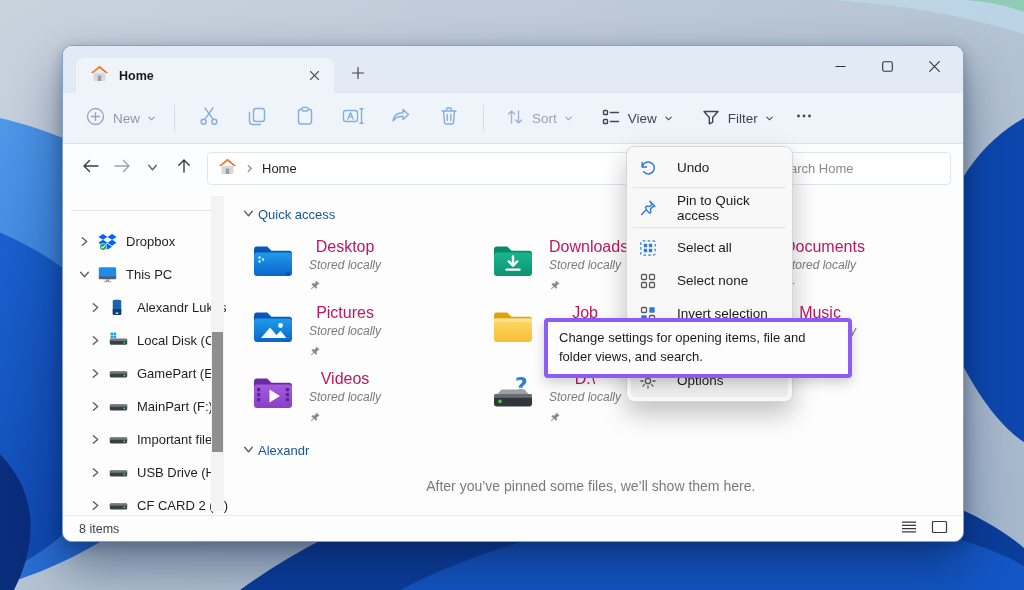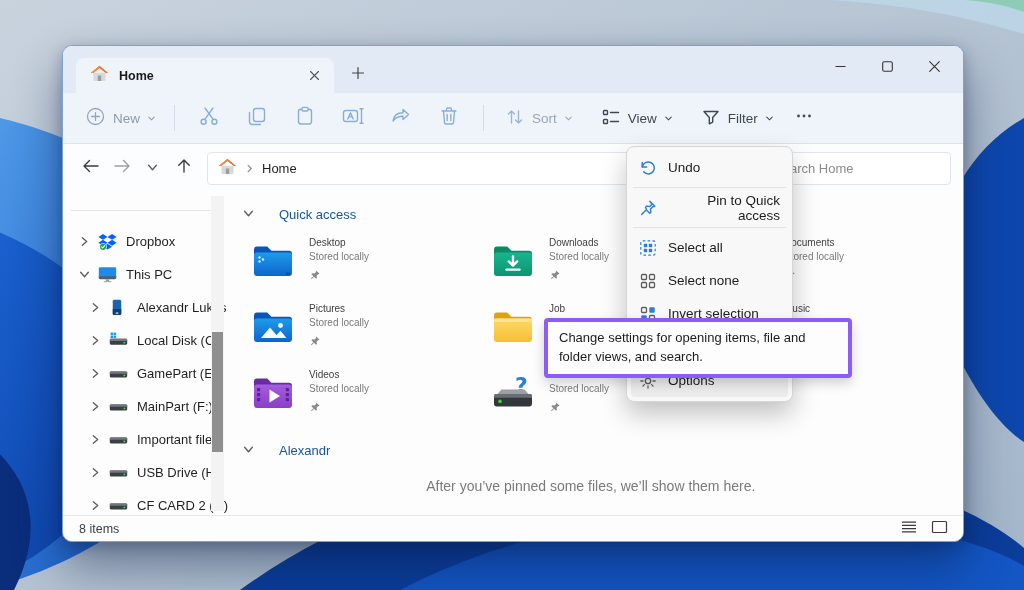--- a/index.html
+++ b/index.html
@@ -48,43 +48,43 @@
   .side-divider{height:1px;background:#e4e4e4;margin:6px 14px 14px 8px;}
   .side-item{height:33px;display:flex;align-items:center;padding-left:16px;gap:7px;font-size:13px;color:#1f1f1f;width:100%;box-sizing:border-box;}
   .side-item.indent{padding-left:27px;}
   .side-item .chev{width:12px;flex:none;display:flex;}
   .side-item .s-icon{width:21px;flex:none;display:flex;}
   .side-item .s-label{white-space:nowrap;overflow:hidden;}
   .scroll-track{position:absolute;right:5px;top:4px;bottom:4px;width:13px;background:#f3f3f3;}
   .scroll-thumb{position:absolute;right:6px;top:140px;height:120px;width:11px;background:#8f8f8f;}
 
   .main{flex:1;position:relative;padding:14px 0 0 8px;box-sizing:border-box;}
-  .sec-head{display:flex;align-items:center;gap:25px;margin-left:6px;font-size:13px;color:#17549e;height:16px;}
+  .sec-head{display:flex;align-items:center;gap:4px;margin-left:6px;font-size:13px;color:#17549e;height:16px;}
   .grid{margin-top:14px;display:grid;grid-template-columns:240px 235px 250px;grid-auto-rows:66px;padding-left:12px;}
   .gitem{display:flex;gap:12px;align-items:flex-start;}
   .gicon{width:48px;height:48px;flex:none;}
   .ginfo{padding-top:1px;line-height:1.25;}
-  .gname{font-size:10px;color:#404040;}
-  .gsub{font-size:10px;color:#7a7a7a;margin-top:1px;}
+  .gname{font-size:16px;color:#be185d;text-align:center;}
+  .gsub{font-size:12px;color:#7a7a7a;margin-top:1px;font-style:italic;}
   .gpin{margin-top:3px;height:12px;}
   .fav-head{margin-top:8px;}
   .empty-text{margin-top:20px;text-align:center;font-size:14px;color:#7a7a7a;width:96%;}
 
   
   .statusbar{height:25px;flex:none;border-top:1px solid #e8e8e8;background:#fdfdfe;
     display:flex;align-items:center;padding:0 12px 0 16px;font-size:12.5px;color:#36414e;}
   .statusbar .spacer{flex:1;}
   .viewtoggle{width:24px;height:20px;display:flex;align-items:center;justify-content:center;margin-left:6px;}
 
   
   .context-menu{position:absolute;left:563px;top:100px;width:167px;z-index:40;
     background:#f8f8f9;border:1px solid #d6d6d6;border-radius:8px;padding:4px;box-sizing:border-box;
     box-shadow:0 12px 26px rgba(0,0,0,.24);}
-  .menu-item{height:33px;display:flex;align-items:center;gap:11px;padding:0 8px;border-radius:4px;
-    font-size:13.5px;color:#1b1b1b;text-align:right;}
+  .menu-item{height:33px;display:flex;align-items:center;gap:20px;padding:0 8px;border-radius:4px;
+    font-size:13.5px;color:#1b1b1b;}
   .menu-item .m-icon{width:18px;height:18px;flex:none;display:flex;}
   .menu-item.hovered{background:#ebebec;}
   .menu-divider{height:1px;background:#e2e2e2;margin:3px 2px;}
   .menu-spacer{height:34px;display:flex;align-items:center;}
   .menu-spacer .menu-divider{flex:1;margin:0 2px;}
 
   
   .tooltip{position:absolute;left:481px;top:272px;width:278px;z-index:50;
     background:#fdfdfd;border:4px solid #8b5cf6;border-radius:4px;padding:7px 11px;
     font-size:13px;line-height:1.45;color:#1c1c1c;box-shadow:0 5px 12px rgba(0,0,0,.18);}

